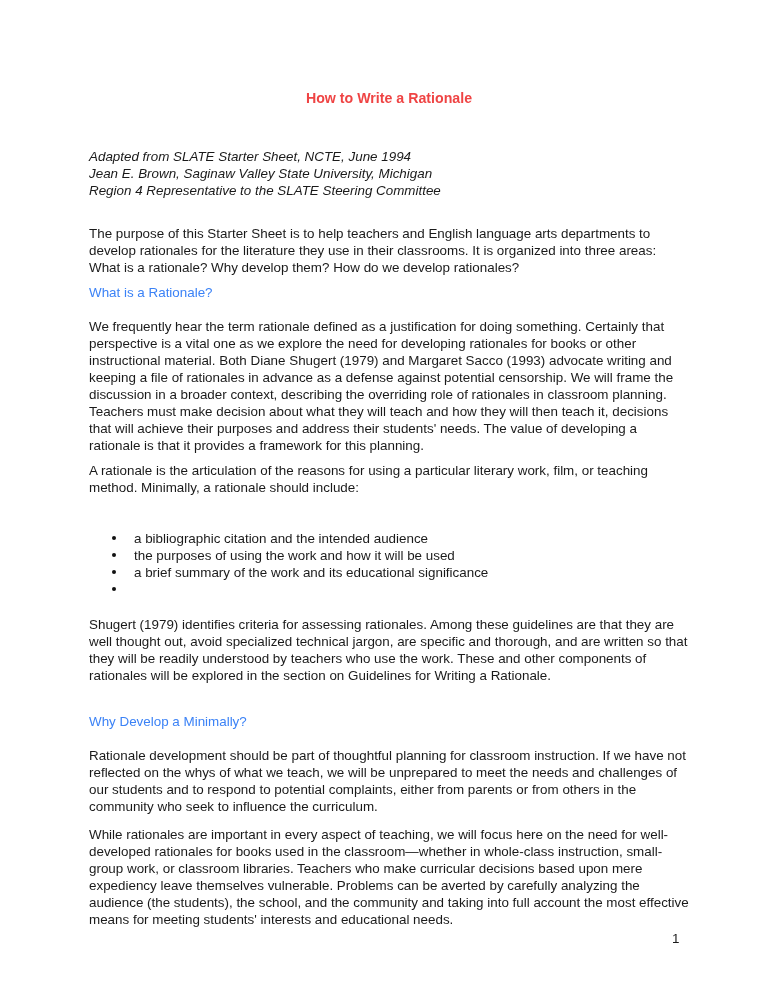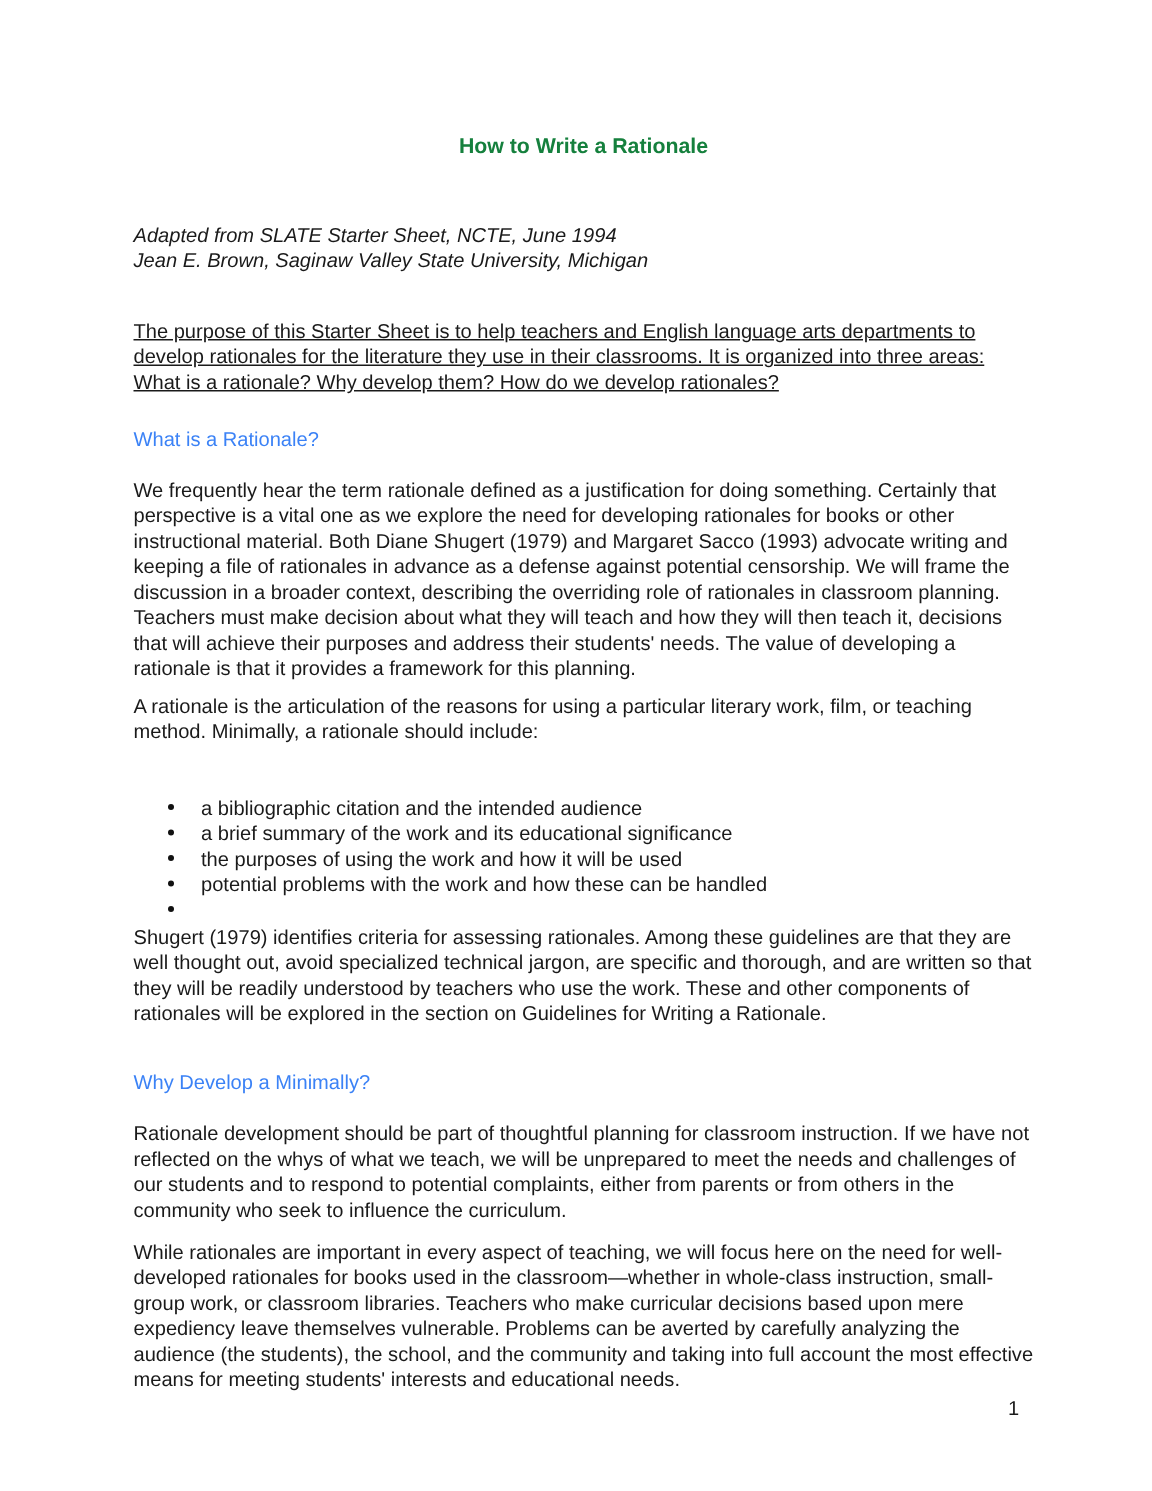--- a/index.html
+++ b/index.html
@@ -33,21 +33,21 @@
     }
     .title {
       position: absolute;
       left: 0;
       width: 600px;
       top: 89px;
       text-align: center;
       font-weight: bold;
       font-size: 14.2px;
       line-height: 18px;
-      color: #15803d;
+      color: #ef4444;
     }
     .meta {
       position: absolute;
       top: 148px;
       left: 0;
       width: 600px;
       font-style: italic;
     }
     .meta div { height: 17px; white-space: nowrap; }
     .block {
@@ -99,35 +99,35 @@
 <body>
 
 <div class="page">
   <div class="content">
 
     <div class="title">How to Write a Rationale</div>
 
     <div class="meta">
       <div>Adapted from SLATE Starter Sheet, NCTE, June 1994</div>
       <div>Jean E. Brown, Saginaw Valley State University, Michigan</div>
+      <div>Region 4 Representative to the SLATE Steering Committee</div>
     </div>
 
-    <p class="block" style="top:212px;text-decoration:underline;">The purpose of this Starter Sheet is to help teachers and English language arts departments to develop rationales for the literature they use in their classrooms. It is organized into three areas: What is a rationale? Why develop them? How do we develop rationales?</p>
+    <p class="block" style="top:225px;">The purpose of this Starter Sheet is to help teachers and English language arts departments to develop rationales for the literature they use in their classrooms. It is organized into three areas: What is a rationale? Why develop them? How do we develop rationales?</p>
 
     <div class="heading" style="top:284px;">What is a Rationale?</div>
 
     <p class="block" style="top:318px;">We frequently hear the term rationale defined as a justification for doing something. Certainly that perspective is a vital one as we explore the need for developing rationales for books or other instructional material. Both Diane Shugert (1979) and Margaret Sacco (1993) advocate writing and keeping a file of rationales in advance as a defense against potential censorship. We will frame the discussion in a broader context, describing the overriding role of rationales in classroom planning. Teachers must make decision about what they will teach and how they will then teach it, decisions that will achieve their purposes and address their students' needs. The value of developing a rationale is that it provides a framework for this planning.</p>
 
     <p class="block" style="top:462px;">A rationale is the articulation of the reasons for using a particular literary work, film, or teaching method. Minimally, a rationale should include:</p>
 
     <ul class="bullets">
       <li><span class="bullet"></span><span>a bibliographic citation and the intended audience</span></li>
+      <li><span class="bullet"></span><span>the purposes of using the work and how it will be used</span></li>
       <li><span class="bullet"></span><span>a brief summary of the work and its educational significance</span></li>
-      <li><span class="bullet"></span><span>the purposes of using the work and how it will be used</span></li>
-      <li><span class="bullet"></span><span>potential problems with the work and how these can be handled</span></li>
       <li><span class="bullet"></span></li>
     </ul>
 
     <p class="block" style="top:616px;">Shugert (1979) identifies criteria for assessing rationales. Among these guidelines are that they are well thought out, avoid specialized technical jargon, are specific and thorough, and are written so that they will be readily understood by teachers who use the work. These and other components of rationales will be explored in the section on Guidelines for Writing a Rationale.</p>
 
     <div class="heading" style="top:713px;">Why Develop a Minimally?</div>
 
     <p class="block" style="top:747px;">Rationale development should be part of thoughtful planning for classroom instruction. If we have not reflected on the whys of what we teach, we will be unprepared to meet the needs and challenges of our students and to respond to potential complaints, either from parents or from others in the community who seek to influence the curriculum.</p>
 
     <p class="block" style="top:826px;">While rationales are important in every aspect of teaching, we will focus here on the need for well-developed rationales for books used in the classroom—whether in whole-class instruction, small-group work, or classroom libraries. Teachers who make curricular decisions based upon mere expediency leave themselves vulnerable. Problems can be averted by carefully analyzing the audience (the students), the school, and the community and taking into full account the most effective means for meeting students' interests and educational needs.</p>

